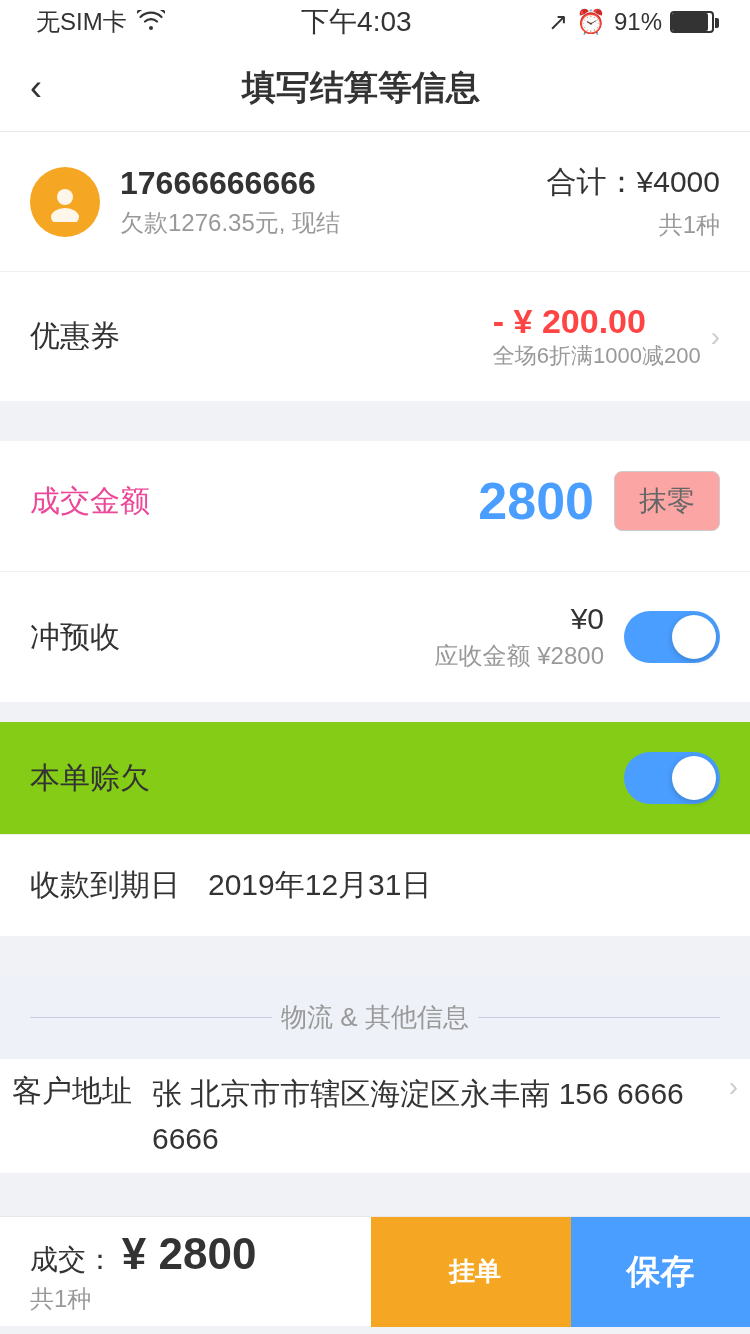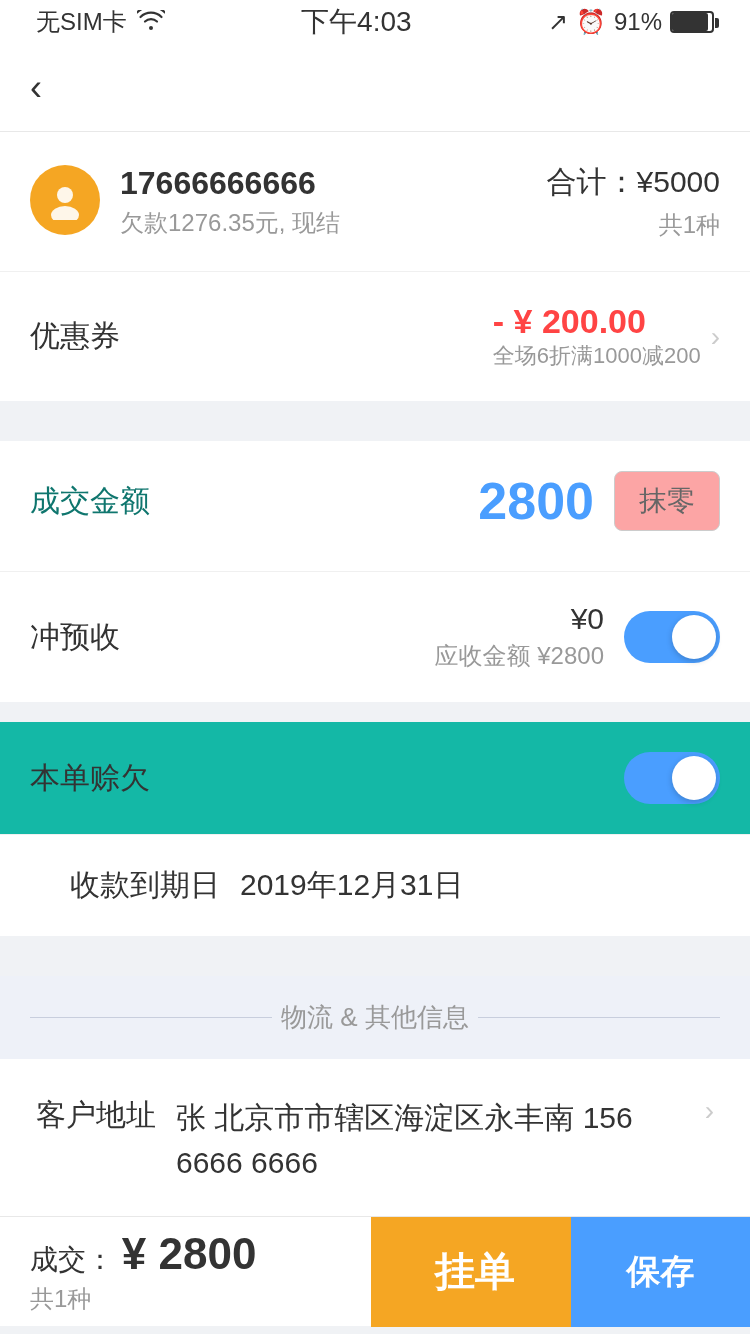--- a/index.html
+++ b/index.html
@@ -78,21 +78,21 @@
       margin-bottom: 20px;
     }
 
     .customer-card {
       background: #fff;
       padding: 30px;
       display: flex;
       align-items: center;
       justify-content: space-between;
     }
-    .customer-left { display: flex; align-items: flex-start; gap: 20px; }
+    .customer-left { display: flex; align-items: center; gap: 20px; }
     .avatar {
       width: 70px; height: 70px; border-radius: 50%;
       background: #f5a623;
       display: flex; align-items: center; justify-content: center;
       font-size: 36px; color: white;
     }
     .customer-info {}
     .customer-phone { font-size: 32px; font-weight: 600; color: #333; }
     .customer-debt { font-size: 24px; color: #999; margin-top: 5px; }
     .customer-right { text-align: right; }
@@ -121,21 +121,21 @@
     .amount-section {
       background: #fff;
       padding: 30px;
     }
     .amount-row {
       display: flex;
       align-items: center;
       justify-content: space-between;
       margin-bottom: 10px;
     }
-    .amount-label { font-size: 30px; color: #0f766e; font-family: Liberation Serif, serif; }
+    .amount-label { font-size: 30px; color: #ec4899; font-family: Liberation Serif, serif; }
     .amount-right { display: flex; align-items: center; gap: 20px; }
     .amount-value { font-size: 52px; font-weight: 700; color: #4a9eff; text-align: center; }
     .round-btn {
       border: 1px solid #ccc; border-radius: 8px;
       padding: 10px 24px; font-size: 28px; color: #666;
       background: #fca5a5; cursor: pointer;
     }
     .amount-sub { font-size: 24px; color: #999; text-align: right; }
 
     
@@ -167,52 +167,52 @@
       position: absolute;
       top: 4px; right: 4px;
       width: 44px; height: 44px;
       background: #fff;
       border-radius: 50%;
       box-shadow: 0 2px 6px rgba(0,0,0,0.2);
     }
 
     
     .debt-section {
-      background: #14b8a6;
+      background: #84cc16;
       padding: 30px;
       display: flex;
       align-items: center;
       justify-content: space-between;
     }
     .debt-label { font-size: 30px; color: #333; }
 
     
     .due-date-section {
       background: #fff;
       padding: 30px;
       border-top: 1px solid #f0f0f0;
     }
-    .due-date-row { display: flex; align-items: flex-end; gap: 20px; margin-left: 40px; }
+    .due-date-row { display: flex; align-items: flex-end; gap: 28px; }
     .due-date-label { font-size: 30px; color: #333; }
     .due-date-value { font-size: 30px; color: #333; }
     .logistics-header {
       background: #eef1f8;
       padding: 24px 30px;
       display: flex;
       align-items: center;
       justify-content: center;
       gap: 9px;
     }
     .logistics-line { flex: 1; height: 1px; background: #c8cedd; }
     .logistics-title { font-size: 26px; color: #999; white-space: nowrap; }
 
     
     .address-section {
       background: #fff;
-      padding: 36px;
+      padding: 12px;
       display: flex;
       align-items: flex-start;
       justify-content: space-between;
       gap: 20px;
     }
     .address-label { font-size: 30px; color: #333; flex-shrink: 0; }
     .address-value { font-size: 30px; color: #333; flex: 1; line-height: 1.5; }
 
     
     .bottom-footer {
@@ -232,21 +232,21 @@
     .footer-transaction { font-size: 28px; color: #333; }
     .footer-amount { font-size: 44px; font-weight: 700; color: #333; display: inline; }
     .footer-count { font-size: 24px; color: #999; margin-top: 4px; }
     .footer-btn-hang {
       width: 200px;
       height: 110px;
       background: #f5a623;
       display: flex;
       align-items: center;
       justify-content: center;
-      font-size: 40px;
+      font-size: 26px;
       color: #fff;
       font-weight: 600;
       cursor: pointer;
       flex-shrink: 0;
       padding-left: 8px;
     }
     .footer-btn-save {
       width: 179px;
       height: 110px;
       background: #4a9eff;
@@ -281,40 +281,41 @@
     <span>⏰</span>
     <span>91%</span>
     <div class="battery-icon">
       <div class="battery-fill"></div>
     </div>
   </div>
 </div>
 
 <div class="nav-bar">
   <span class="nav-back">‹</span>
+  <span class="nav-title">填写结算等信息</span>
 </div>
 
 <div class="content">
 
   <div class="card">
     <div class="customer-card">
       <div class="customer-left">
         <div class="avatar">
           <svg width="40" height="40" viewBox="0 0 40 40">
             <circle cx="20" cy="15" r="8" fill="white" opacity="0.9"></circle>
             <ellipse cx="20" cy="35" rx="14" ry="9" fill="white" opacity="0.9"></ellipse>
           </svg>
         </div>
         <div class="customer-info">
           <div class="customer-phone">17666666666</div>
           <div class="customer-debt">欠款1276.35元, 现结</div>
         </div>
       </div>
       <div class="customer-right">
-        <div class="total-amount">合计：¥5000</div>
+        <div class="total-amount">合计：¥4000</div>
         <div class="total-count">共1种</div>
       </div>
     </div>
 
     <div class="coupon-row">
       <span class="coupon-label">优惠券</span>
       <div class="coupon-right">
         <div>
           <div class="coupon-discount">- ¥ 200.00</div>
           <div class="coupon-desc">全场6折满1000减200</div>

